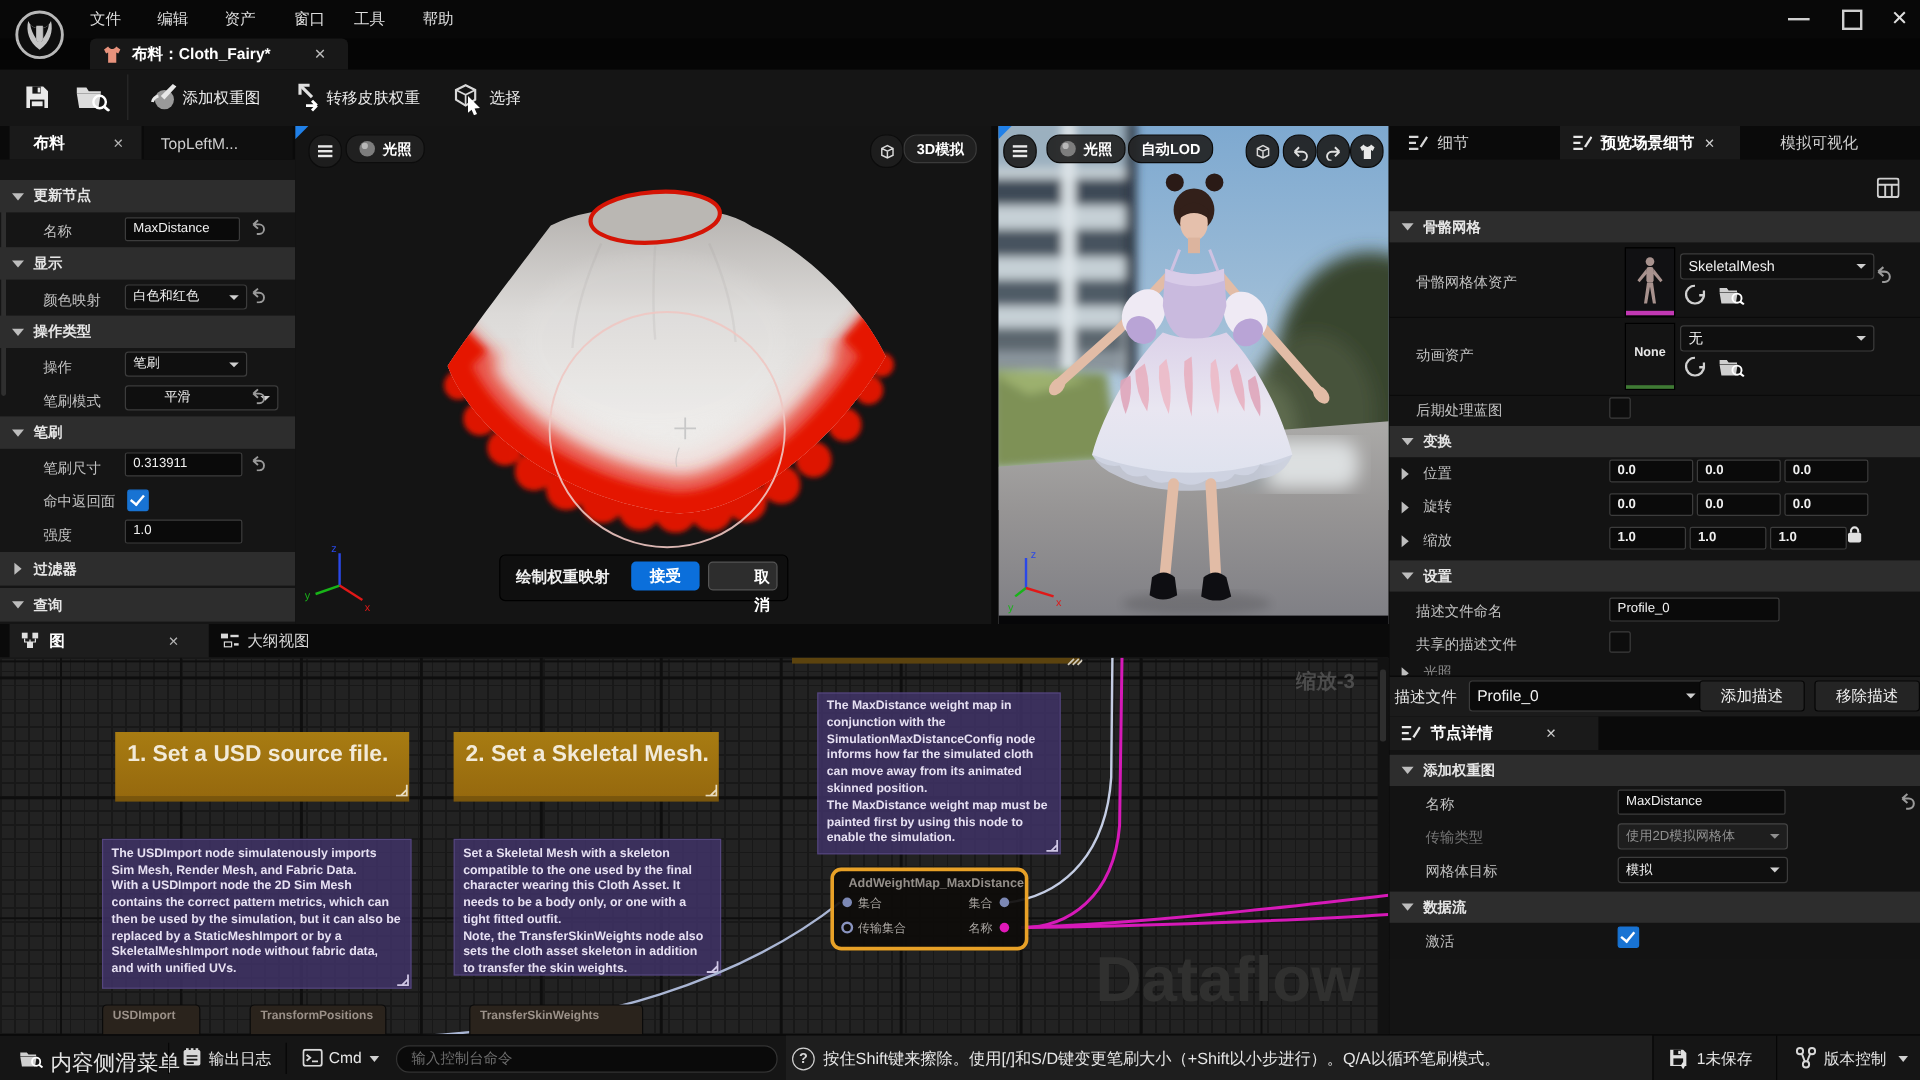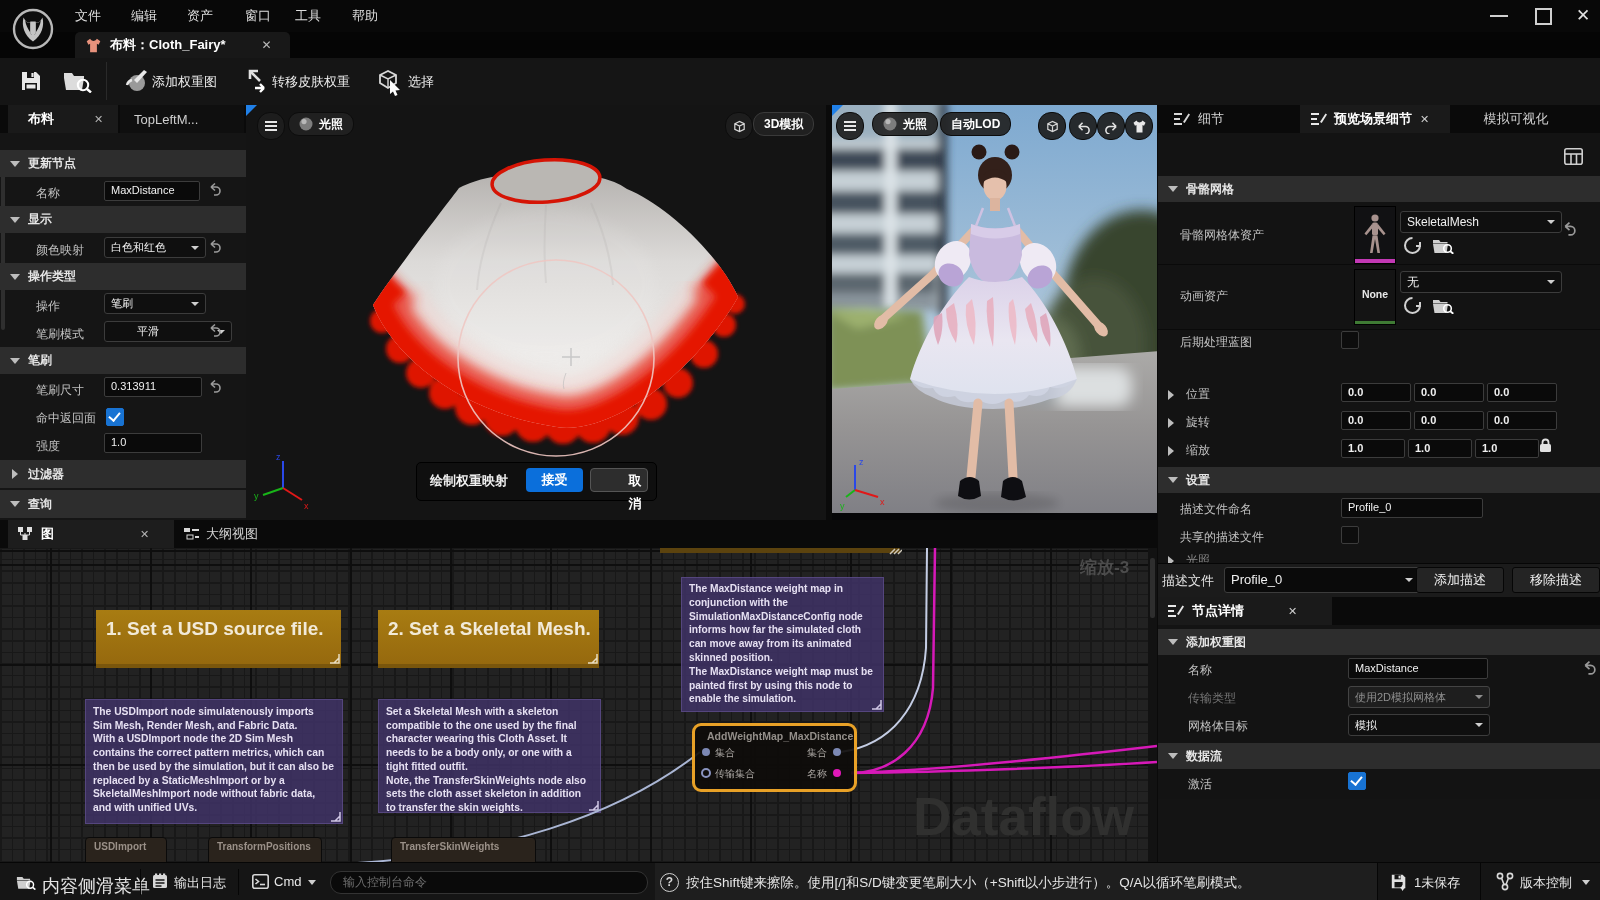--- a/index.html
+++ b/index.html
@@ -567,20 +567,21 @@
         <path d="M1 3 h6 l1.5 2 h7 v1.5 h-14.5 z" fill="#cfcfcf"></path>
         <path d="M1 7 h15 l-1.5 9 h-12 z" fill="#cfcfcf"></path>
         <circle cx="15.5" cy="11.5" r="3.8" fill="none" stroke="#fff" stroke-width="1.6"></circle>
         <line x1="18.3" y1="14.3" x2="21.3" y2="16.8" stroke="#fff" stroke-width="1.8"></line>
       </svg>
   <div class="abs" style="left:0;top:224px;width:442px;height:1px;background:#0a0a0a;"></div>
 
   <div class="abs lbl" style="left:22px;top:229px;">后期处理蓝图</div>
   <div class="cb" style="left:183px;top:226px;"></div>
 
+  <div class="hdr" style="top:250px;height:26px;"><span class="tri"></span>变换</div>
   <div class="abs" style="left:10px;top:285px;">
         <span class="trir" style="margin:0;display:block;"></span>
       </div>
   <div class="abs lbl" style="left:28px;top:281px;">位置</div>
   <div class="inp" style="left:183px;top:278px;width:56px;height:17px;font-weight:bold;">0.0</div>
   <div class="inp" style="left:256px;top:278px;width:56px;height:17px;font-weight:bold;">0.0</div>
   <div class="inp" style="left:329px;top:278px;width:56px;height:17px;font-weight:bold;">0.0</div>
   <div class="abs" style="left:10px;top:313px;">
         <span class="trir" style="margin:0;display:block;"></span>
       </div>

